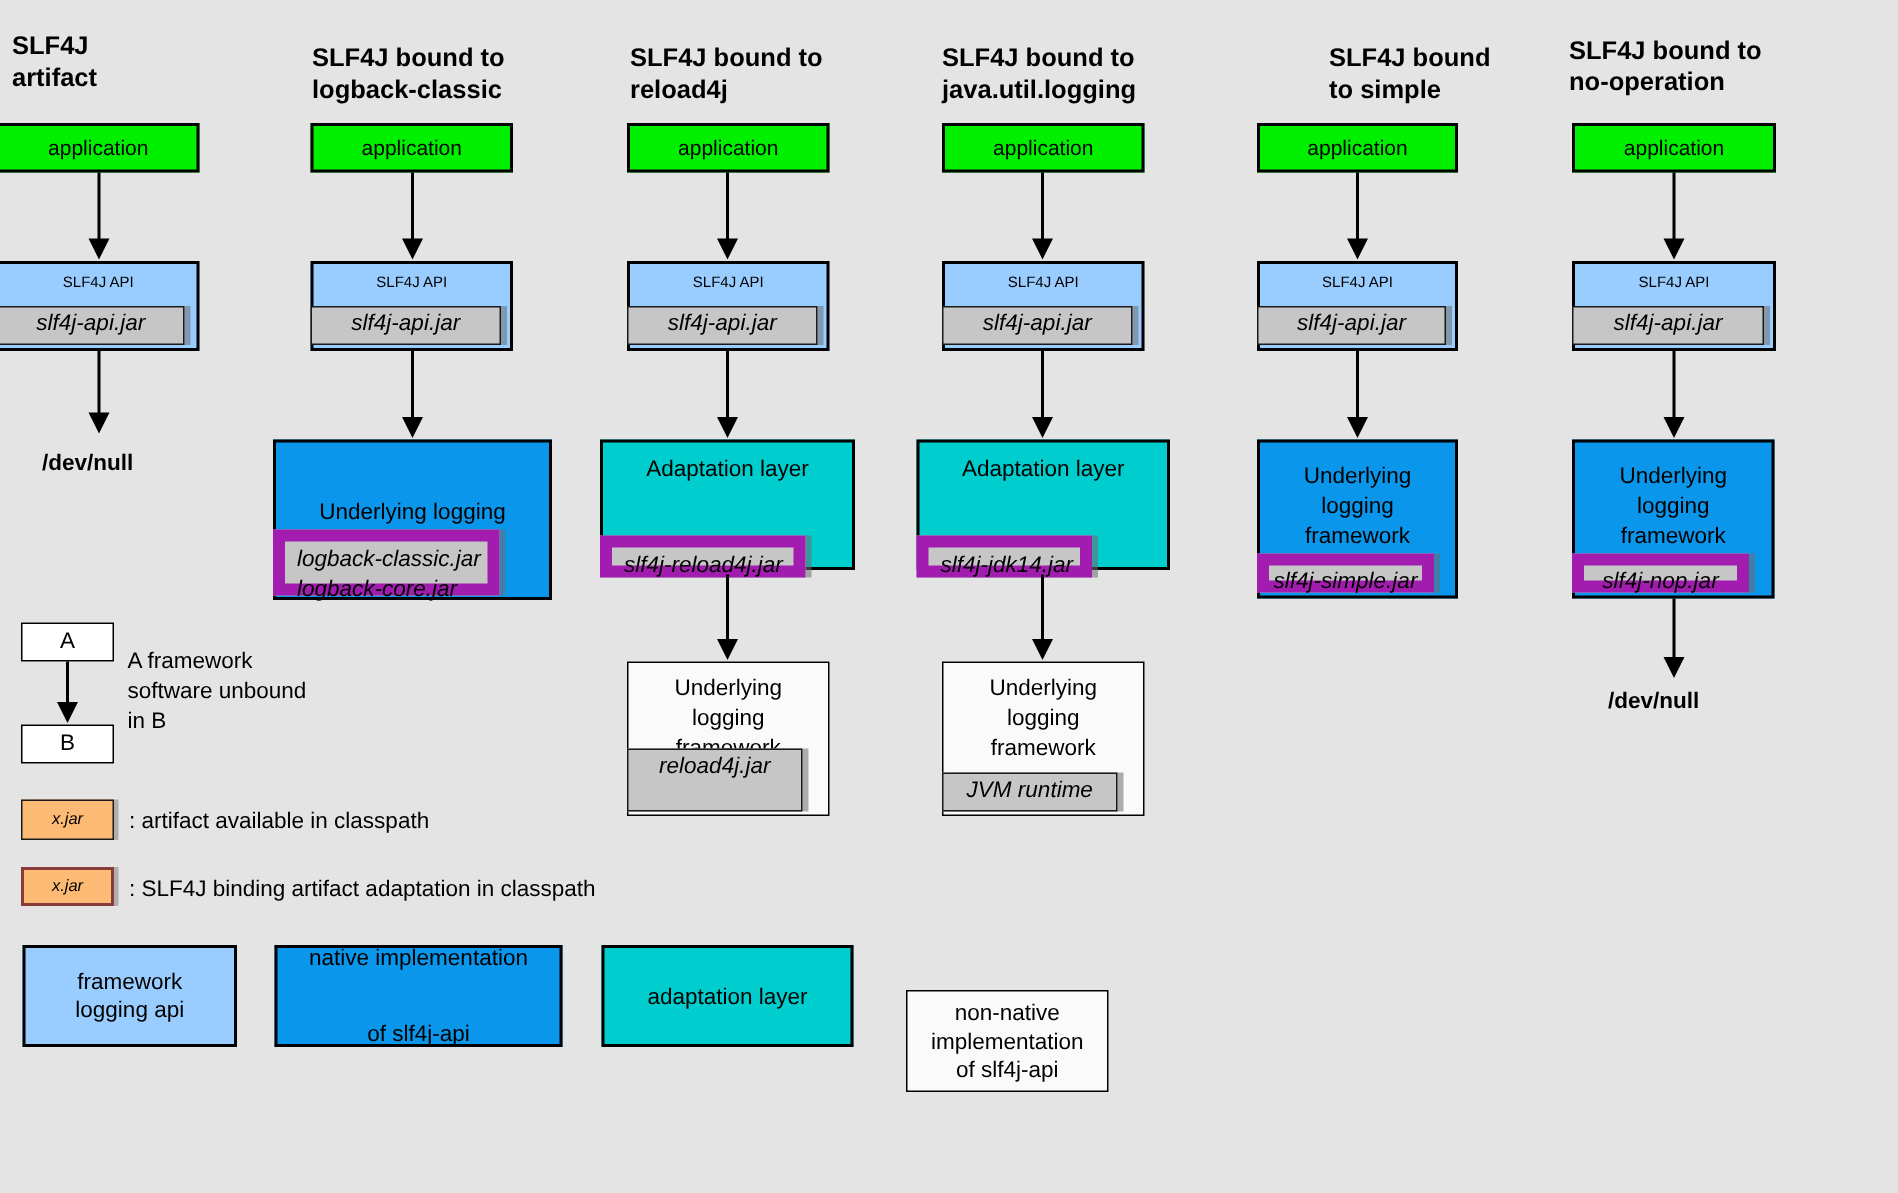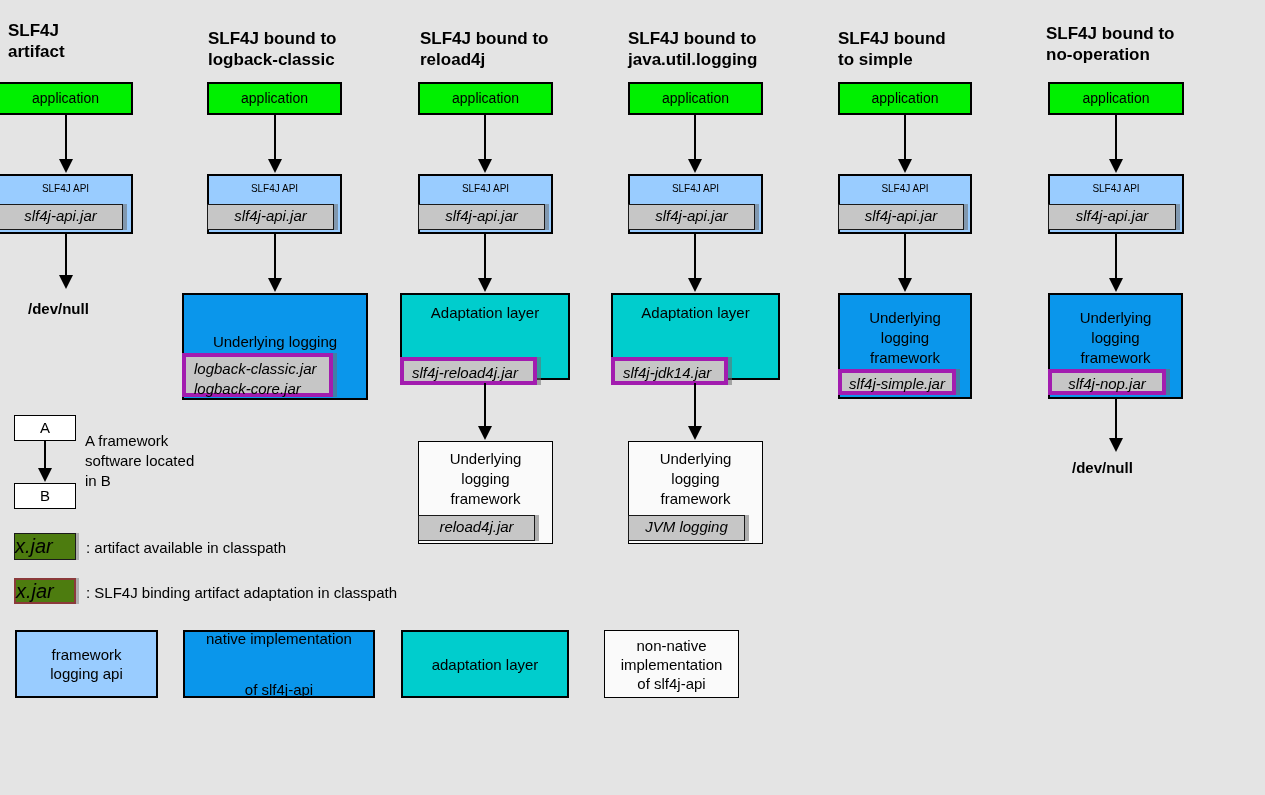--- a/index.html
+++ b/index.html
@@ -16,36 +16,36 @@
   .api-label{display:block;padding-top:7px;font-size:10px;}
   .native{background:#0a96eb;}
   .adapt{background:#00cdcd;}
   .plain{background:#fafafa;border-width:1px;}
   .fw-lines{display:block;font-size:15px;line-height:20px;}
   .jar{
     position:absolute;box-sizing:border-box;background:#c6c6c6;border:1px solid #1a1a1a;
     font-style:italic;font-size:15px;line-height:22px;text-align:center;
     box-shadow:4px 0 0 rgba(110,110,110,0.55);
   }
-  .jar.binding{border:4px solid #a21caf;}
+  .jar.binding{border:8px solid #a21caf;}
   .jar.left{text-align:left;padding-left:8px;}
   .arrow{position:absolute;width:2px;background:#000;}
   .arrow::after{
     content:"";position:absolute;left:-6px;bottom:-13px;
     border-left:7px solid transparent;border-right:7px solid transparent;
     border-top:14px solid #000;width:0;height:0;
   }
   .sink{position:absolute;font-weight:bold;font-size:15px;white-space:nowrap;}
   .lgbox{position:absolute;box-sizing:border-box;border:2px solid #000;display:flex;flex-direction:column;
          align-items:center;justify-content:center;font-size:15px;line-height:19px;text-align:center;}
   .lgtext{position:absolute;font-size:15px;line-height:20px;white-space:nowrap;}
   .small-node{position:absolute;box-sizing:border-box;background:#ffffff;border:1px solid #000;
               font-size:15px;line-height:24px;text-align:center;}
-  .xjar{position:absolute;box-sizing:border-box;background:#4d7c0f;border:1px solid #1a1a1a;
-        font-style:italic;font-size:20px;line-height:25px;
+  .xjar{position:absolute;box-sizing:border-box;background:#fdba74;border:1px solid #1a1a1a;
+        font-style:italic;font-size:11px;line-height:25px;text-align:center;
         box-shadow:3px 0 0 rgba(110,110,110,0.45);}
   .xjar.binding{border:2px solid #8b3a3a;}
   .ln{display:block;}
 </style>
 </head>
 <body>
 
 <div class="col-title" style="left:8px;top:20px;">
   <span class="ln">SLF4J</span>
   <span class="ln">artifact</span>
@@ -110,21 +110,21 @@
     <span>slf4j-reload4j.jar</span>
   </div>
 </div>
 <div class="arrow" style="left:484px;top:383px;height:44px;"></div>
 <div class="box plain" style="left:418px;top:441px;width:135px;height:103px;">
   <span class="fw-lines" style="padding-top:7px;">
     <span class="ln">Underlying</span>
     <span class="ln">logging</span>
     <span class="ln">framework</span>
   </span>
-  <div class="jar" style="left:-1px;bottom:2px;width:117px;height:26px;">
+  <div class="jar" style="left:-1px;bottom:2px;width:117px;height:42px;">
     <span>reload4j.jar</span>
   </div>
 </div>
 
 <div class="col-title" style="left:628px;top:28px;">
   <span class="ln">SLF4J bound to</span>
   <span class="ln">java.util.logging</span>
 </div>
 <div class="box app" style="left:628px;top:82px;width:135px;height:33px;">
   <span>application</span>
@@ -144,25 +144,25 @@
   </div>
 </div>
 <div class="arrow" style="left:694px;top:383px;height:44px;"></div>
 <div class="box plain" style="left:628px;top:441px;width:135px;height:103px;">
   <span class="fw-lines" style="padding-top:7px;">
     <span class="ln">Underlying</span>
     <span class="ln">logging</span>
     <span class="ln">framework</span>
   </span>
   <div class="jar" style="left:-1px;bottom:2px;width:117px;height:26px;">
-    <span>JVM logging</span>
-  </div>
-</div>
-
-<div class="col-title" style="left:838px;top:28px;">
+    <span>JVM runtime</span>
+  </div>
+</div>
+
+<div class="col-title" style="left:886px;top:28px;">
   <span class="ln">SLF4J bound</span>
   <span class="ln">to simple</span>
 </div>
 <div class="box app" style="left:838px;top:82px;width:134px;height:33px;">
   <span>application</span>
 </div>
 <div class="arrow" style="left:904px;top:115px;height:45px;"></div>
 <div class="box api" style="left:838px;top:174px;width:134px;height:60px;">
   <span class="api-label">SLF4J API</span>
   <div class="jar" style="left:-2px;bottom:2px;width:126px;height:26px;">
@@ -211,21 +211,21 @@
 
 <div class="small-node" style="left:14px;top:415px;width:62px;height:26px;">
   <span>A</span>
 </div>
 <div class="arrow" style="left:44px;top:441px;height:28px;"></div>
 <div class="small-node" style="left:14px;top:483px;width:62px;height:26px;">
   <span>B</span>
 </div>
 <div class="lgtext" style="left:85px;top:431px;">
   <span class="ln">A framework</span>
-  <span class="ln">software located</span>
+  <span class="ln">software unbound</span>
   <span class="ln">in B</span>
 </div>
 
 <div class="xjar" style="left:14px;top:533px;width:62px;height:27px;">
   <span>x.jar</span>
 </div>
 <div class="lgtext" style="left:86px;top:538px;">: artifact available in classpath</div>
 
 <div class="xjar binding" style="left:14px;top:578px;width:62px;height:26px;line-height:23px;">
   <span>x.jar</span>
@@ -236,17 +236,17 @@
   <span class="ln">framework</span>
   <span class="ln">logging api</span>
 </div>
 <div class="lgbox" style="left:183px;top:630px;width:192px;height:68px;background:#0a96eb;gap:32px;">
   <span class="ln">native implementation</span>
   <span class="ln">of slf4j-api</span>
 </div>
 <div class="lgbox" style="left:401px;top:630px;width:168px;height:68px;background:#00cdcd;">
   <span class="ln">adaptation layer</span>
 </div>
-<div class="lgbox" style="left:604px;top:630px;width:135px;height:68px;background:#fafafa;border-width:1px;">
+<div class="lgbox" style="left:604px;top:660px;width:135px;height:68px;background:#fafafa;border-width:1px;">
   <span class="ln">non-native</span>
   <span class="ln">implementation</span>
   <span class="ln">of slf4j-api</span>
 </div>
 
 </body></html>

